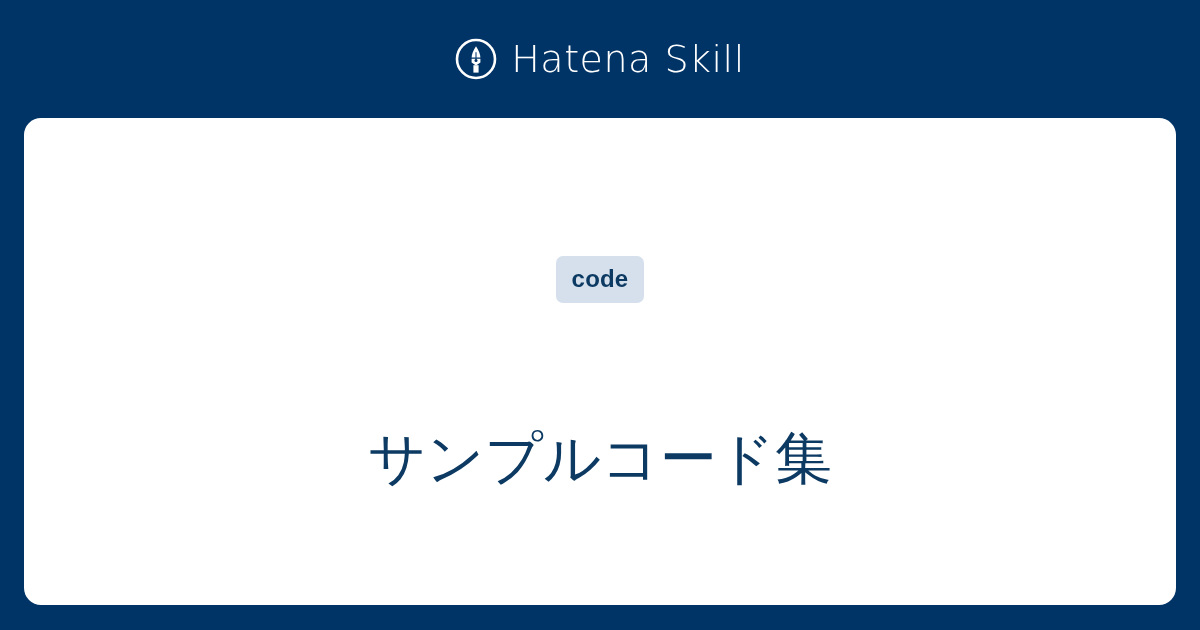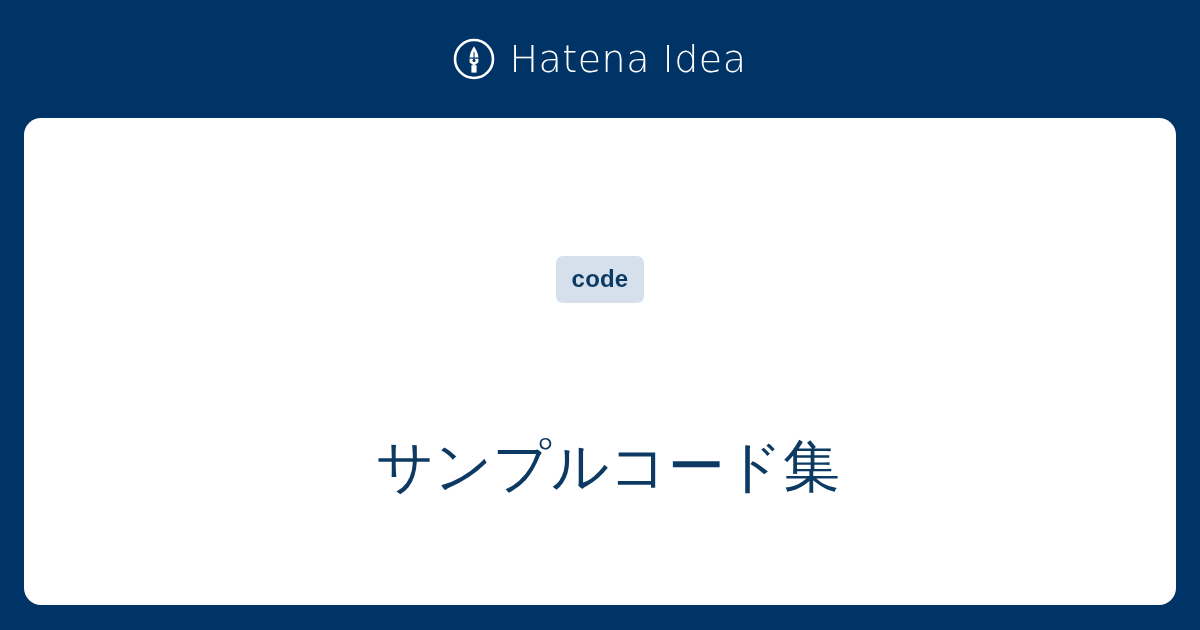--- a/index.html
+++ b/index.html
@@ -100,21 +100,21 @@
     left: 0;
     top: 305px;
     width: 1152px;
     text-align: center;
     padding: 0 60px;
     box-sizing: border-box;
     color: #0d3a63;
     font-size: 57px;
     line-height: 1.25;
     font-weight: normal;
-    margin: 8px;
+    margin: 0;
     letter-spacing: 0px;
     white-space: nowrap;
     overflow: hidden;
     font-family: "DejaVu Sans", "Liberation Sans", sans-serif;
   }
 
   
   .blog-title {
     position: absolute;
     left: 0;
@@ -142,21 +142,21 @@
     <span class="brand-logo-icon-wrap">
       <svg class="brand-logo-icon" viewBox="0 0 42 42" xmlns="http://www.w3.org/2000/svg" aria-hidden="true">
         <circle cx="21" cy="21" r="19" fill="none" stroke="#ffffff" stroke-width="2.6"></circle>
         <path d="M21 8.2 C18.1 12.6 16.6 16.4 16.6 19.6 L25.4 19.6 C25.4 16.4 23.9 12.6 21 8.2 Z" fill="#ffffff"></path>
         <path d="M16.6 20.8 L25.4 20.8 L25.4 24.4 L21 27.6 L16.6 24.4 Z" fill="#ffffff"></path>
         <rect x="18.4" y="27.2" width="5.2" height="7.4" fill="#ffffff"></rect>
         <circle cx="21" cy="22.6" r="1.5" fill="#003366"></circle>
         <rect x="20.5" y="14.2" width="1" height="8.6" fill="#003366"></rect>
       </svg>
     </span>
-    <span class="brand-name">Hatena Idea</span>
+    <span class="brand-name">Hatena Skill</span>
   </div>
 
   <div class="entry-card">
 
     <div class="tag-list">
       <span class="tag-chip">code</span>
     </div>
 
     <h1 class="entry-title">サンプルコード集</h1>
 

